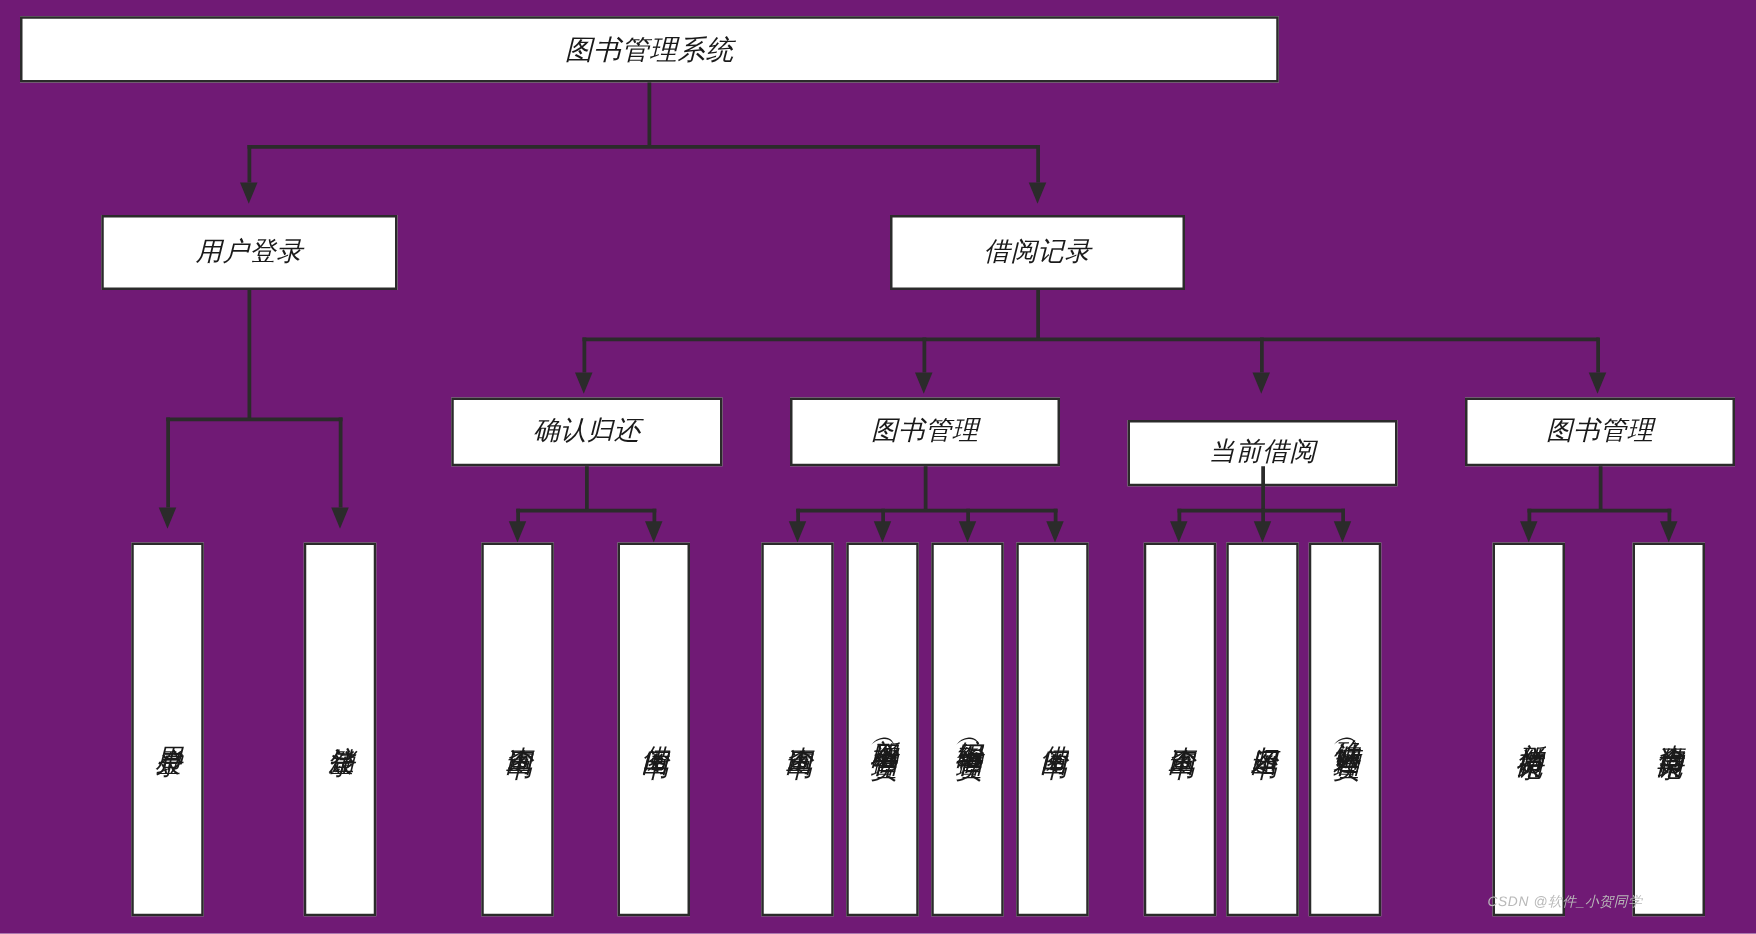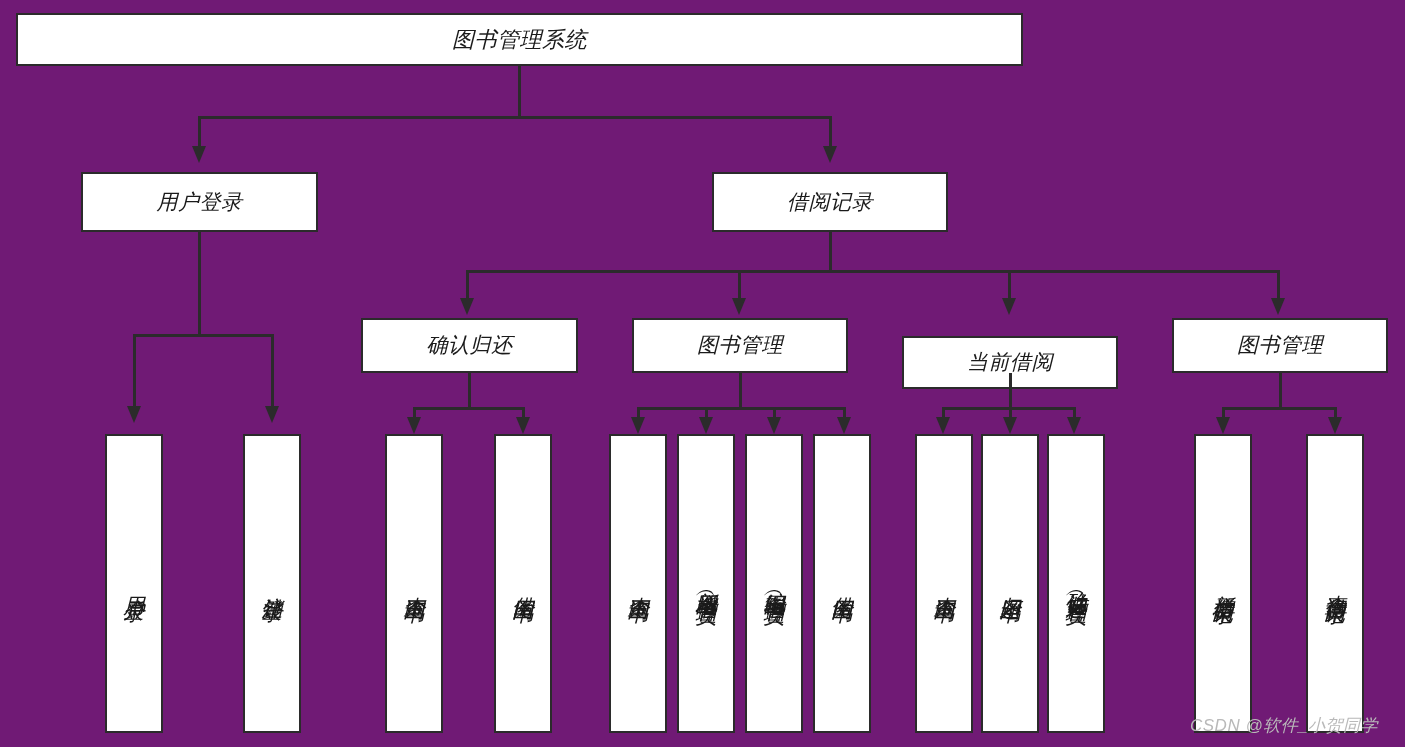--- a/index.html
+++ b/index.html
@@ -61,21 +61,21 @@
     width: 0;
     height: 0;
     border-left: 7px solid transparent;
     border-right: 7px solid transparent;
     border-top: 17px solid #2b2b2b;
   }
 
   .watermark {
     position: absolute;
     color: #b9b9b9;
-    font-size: 17px;
+    font-size: 11px;
     white-space: nowrap;
     letter-spacing: 0.5px;
   }
 </style>
 </head>
 <body>
 
 <div id="canvas">
 
   <div class="node root" style="left:16px; top:13px; width:1007px; height:53px;">

